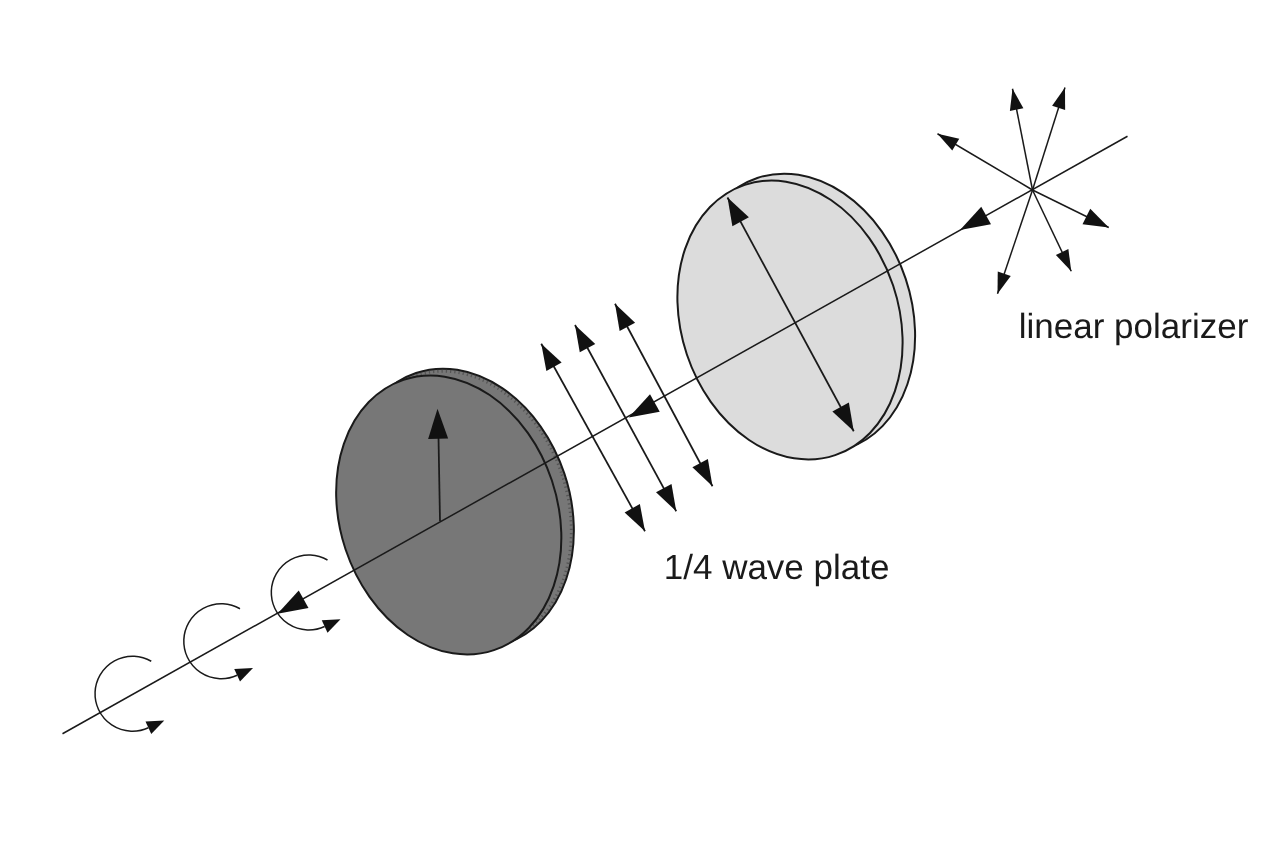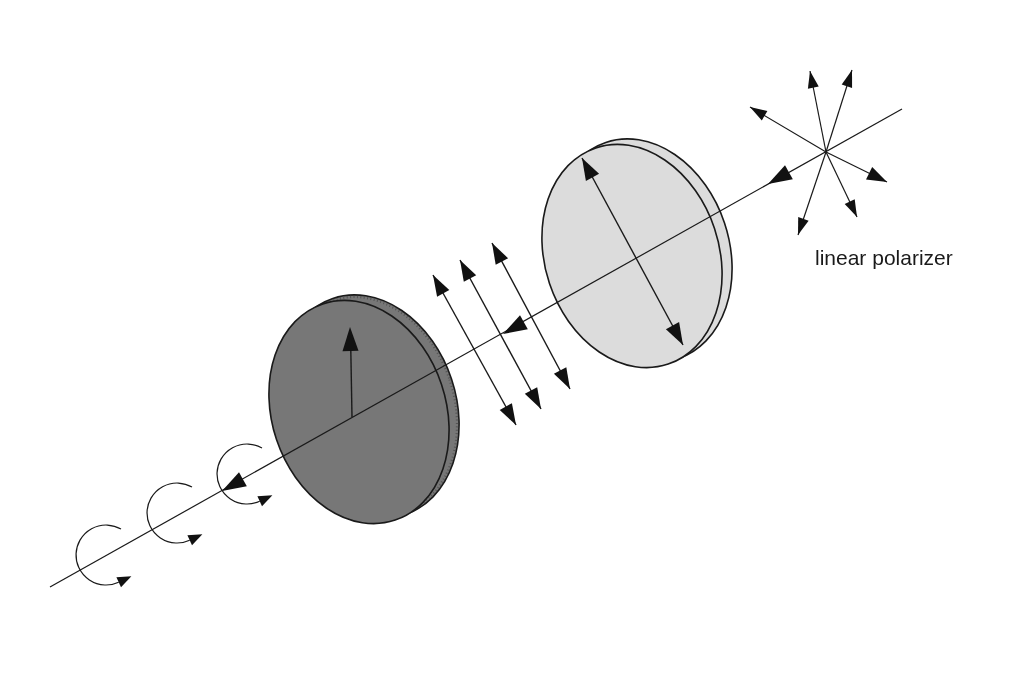--- a/index.html
+++ b/index.html
@@ -14,21 +14,21 @@
   .thin{stroke:var(--line,#1a1a1a);stroke-width:1.2;fill:none;}
   .outline{stroke:var(--line,#1a1a1a);stroke-width:1.6;}
   .disk-qwp{fill:var(--qwp-fill,#777777);}
   .disk-pol{fill:var(--pol-fill,#dcdcdc);}
   .rim-hatch{fill:none;stroke:#4a4a4a;stroke-width:2.4;stroke-dasharray:1 2.4;opacity:.75;}
   .head{fill:var(--arrow,#111111);stroke:none;}
   .arrow-line{stroke:var(--line,#1a1a1a);stroke-width:1.4;fill:none;}
   .label{
     position:absolute;
     color:#1a1a1a;
-    font-size:21px;
+    font-size:28px;
     line-height:1;
     white-space:nowrap;
   }
   .label-qwp{left:531px;top:440px;}
   .label-pol{left:815px;top:247px;}
 </style>
 </head>
 <body>
 
 <div class="stage" style="--bg: #ffffff; --line: #1a1a1a; --arrow: #111111; --qwp-fill: #777777; --pol-fill: #dcdcdc;">
@@ -106,14 +106,15 @@
       <polygon class="head" points="750,107 767.4,110.9 761.8,120.4"></polygon>
       <line class="thin" x1="826" y1="152" x2="887" y2="182"></line>
       <polygon class="head" points="887,182 866,179.4 872.2,166.9"></polygon>
       <line class="thin" x1="826" y1="152" x2="798" y2="235"></line>
       <polygon class="head" points="798,235 798.2,217.1 808.6,220.7"></polygon>
       <line class="thin" x1="826" y1="152" x2="857" y2="217"></line>
       <polygon class="head" points="857,217 844.7,204 854.7,199.2"></polygon>
     </g>
   </svg>
 
+  <div class="label label-qwp">1/4 wave plate</div>
   <div class="label label-pol">linear polarizer</div>
 </div>
 
 </body></html>

